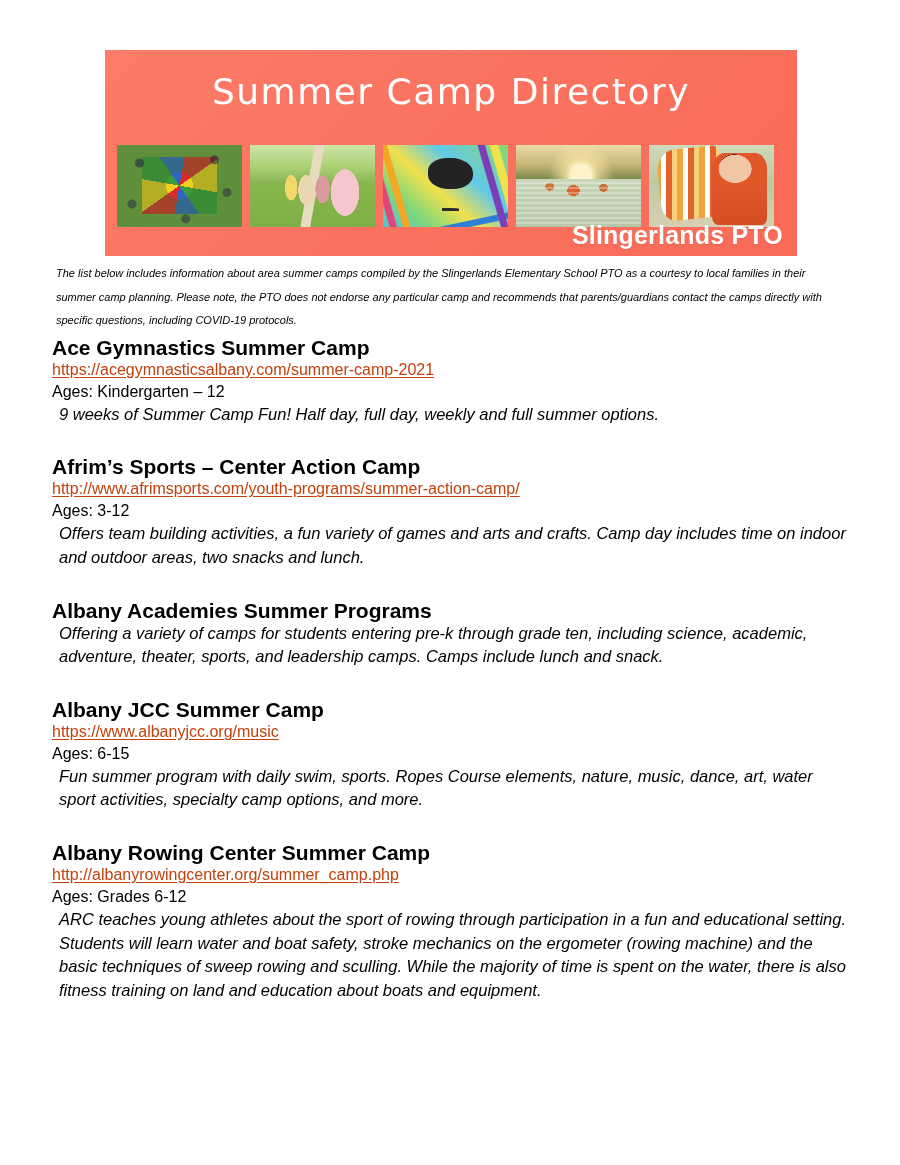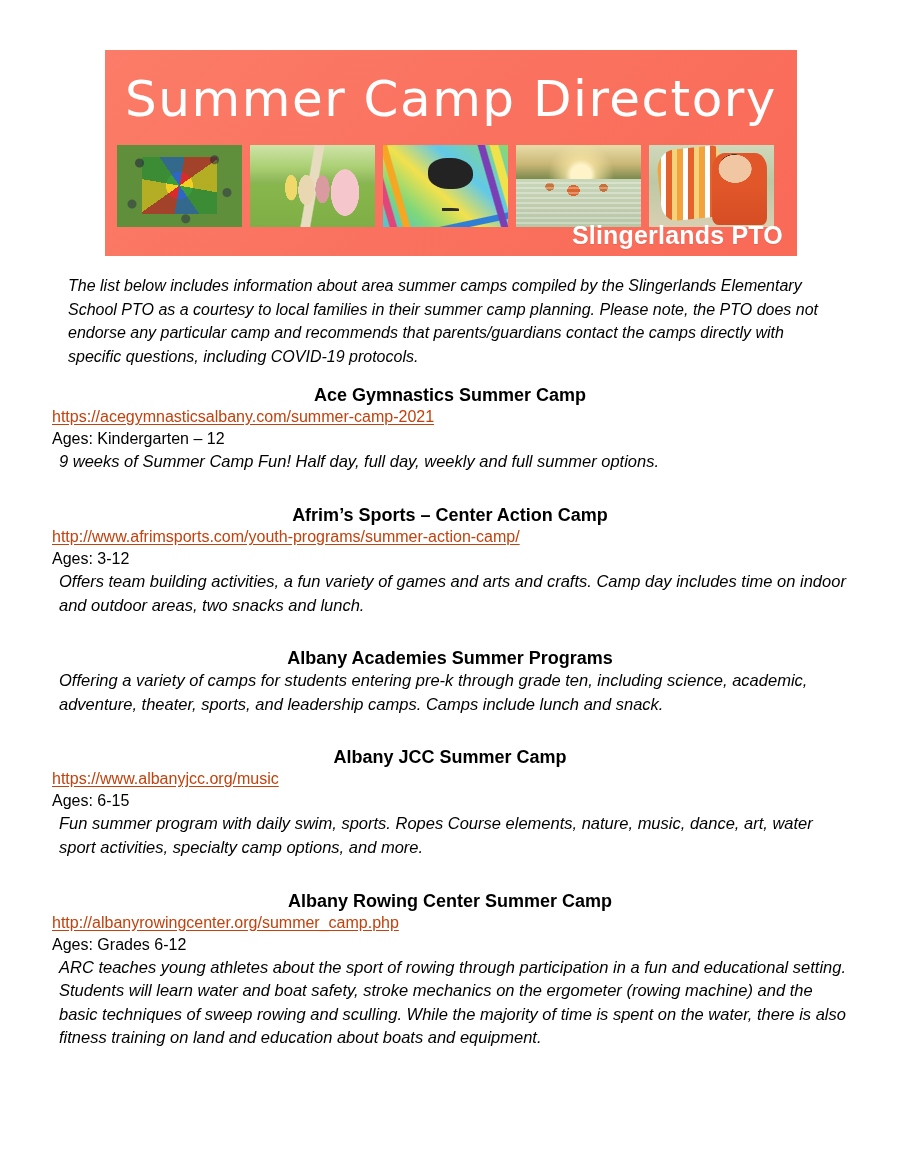--- a/index.html
+++ b/index.html
@@ -27,21 +27,21 @@
     overflow: hidden;
   }
   #banner-title {
     position: absolute;
     left: 0;
     right: 0;
     top: 24px;
     text-align: center;
     color: #ffffff;
     font-family: "DejaVu Sans", sans-serif;
-    font-size: 50px;
+    font-size: 36px;
     font-weight: 400;
     letter-spacing: 1.5px;
     line-height: 1;
     white-space: nowrap;
   }
   #photo-strip {
     position: absolute;
     left: 12px;
     top: 95px;
     width: 668px;
@@ -183,33 +183,32 @@
 
   
   #doc-body {
     position: absolute;
     left: 52px;
     top: 258px;
     width: 796px;
   }
   .intro {
     font-style: italic;
-    font-size: 16px;
+    font-size: 11px;
     line-height: 23.6px;
-    margin: 16px;
+    margin: 4px;
   }
   .camp-entry {
     margin-top: 30px;
   }
   .camp-entry:first-of-type { margin-top: 0; }
   .camp-name {
     font-weight: bold;
-    font-size: 18px;
+    font-size: 21px;
     line-height: 22px;
-    text-align: center;
   }
   .camp-url {
     font-size: 16px;
     line-height: 22px;
     color: #c2410c;
     text-decoration: underline;
     text-underline-offset: 2px;
     display: inline-block;
   }
   .camp-url.no-underline { text-decoration: none; }

